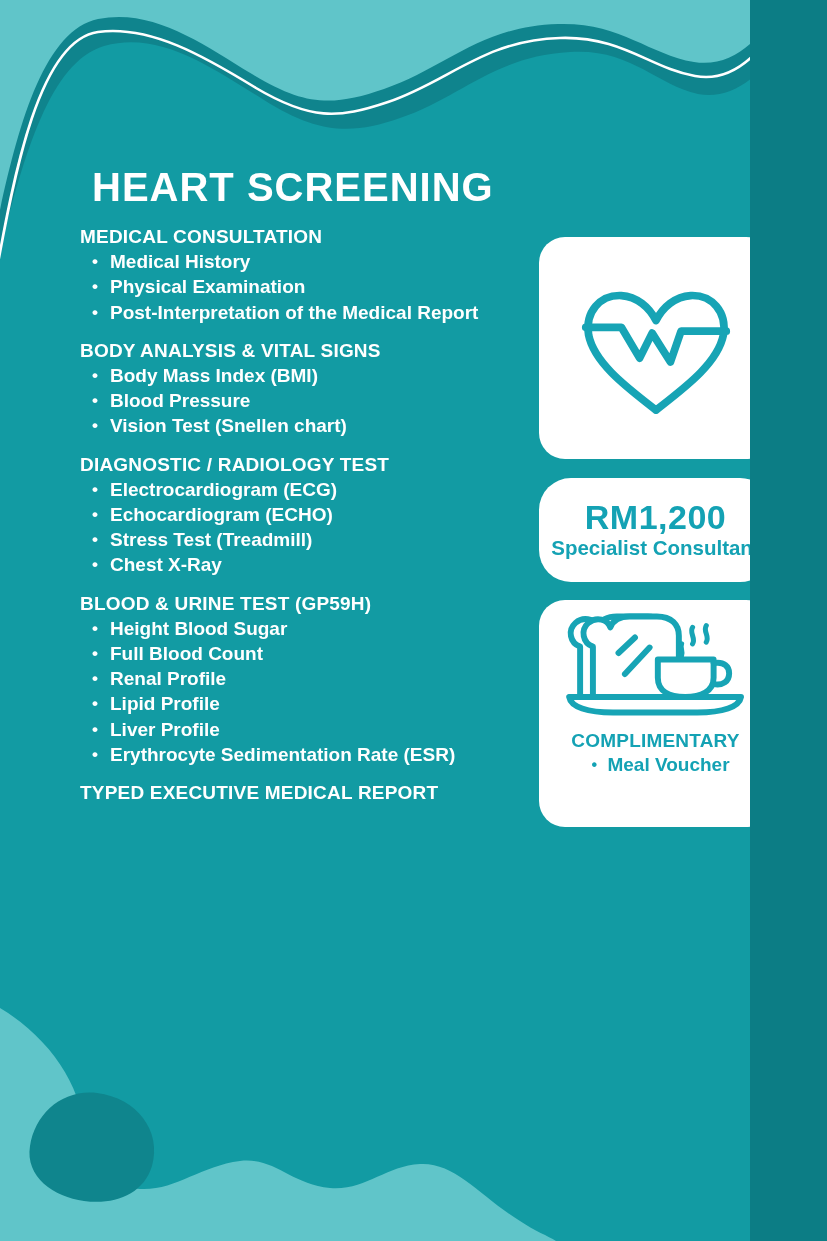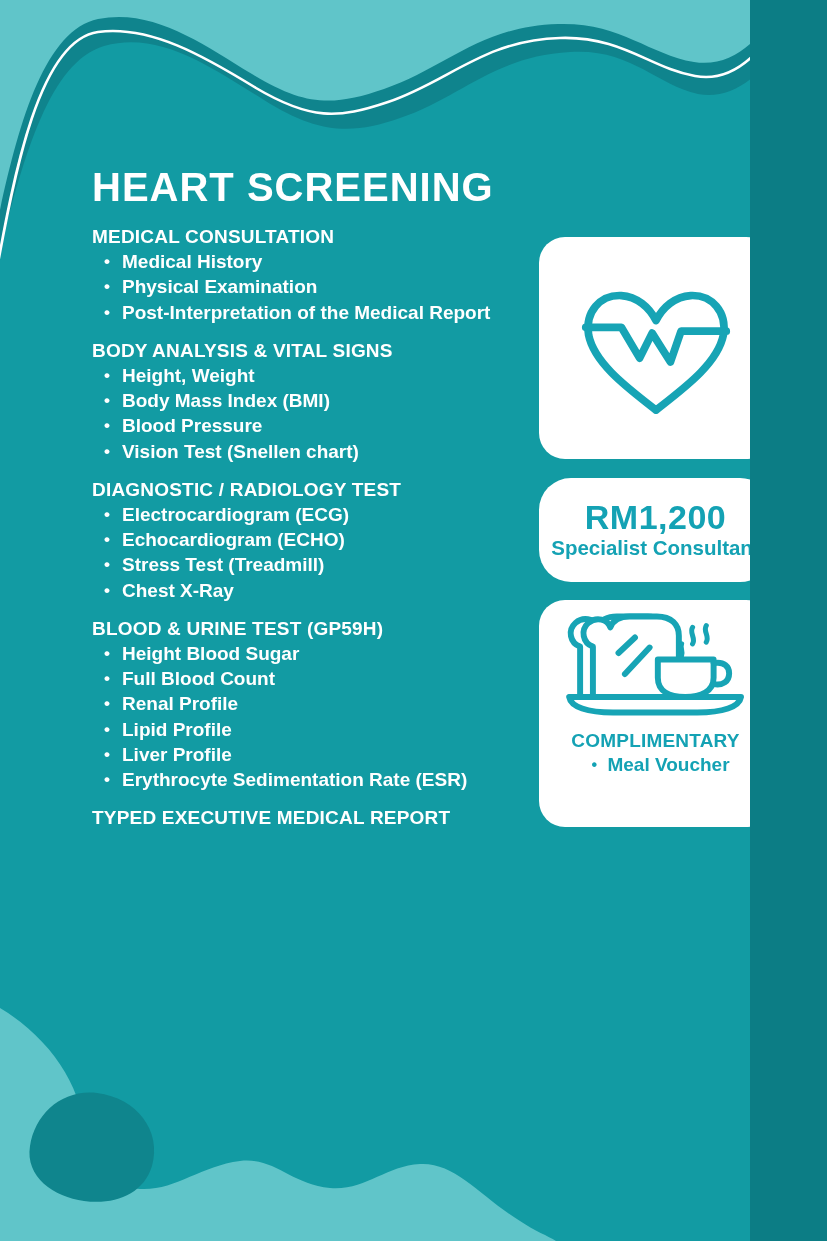--- a/index.html
+++ b/index.html
@@ -15,21 +15,21 @@
   .deco-top{top:0;left:0;}
   .deco-bottom{bottom:0;left:0;}
 
   .title{
     position:absolute;left:92px;top:138px;
     font-size:40px;font-weight:800;letter-spacing:1px;
     color:#ffffff;white-space:nowrap;
   }
 
   .menu{
-    position:absolute;left:92px;top:224px;width:460px;
+    position:absolute;left:80px;top:224px;width:460px;
     color:#ffffff;
   }
   .sec{margin-top:13px;}
   .sec:first-child{margin-top:0;}
   .sec-h{
     font-size:19px;font-weight:700;line-height:25.2px;
     letter-spacing:0.2px;white-space:nowrap;
   }
   .li{display:flex;font-size:19px;font-weight:700;line-height:25.2px;white-space:nowrap;}
   .li::before{
@@ -118,23 +118,20 @@
           <span>Physical Examination</span>
         </div>
       <div class="li">
           <span>Post-Interpretation of the Medical Report</span>
         </div>
     </div>
 
     <div class="sec">
       <div class="sec-h">BODY ANALYSIS &amp; VITAL SIGNS</div>
       <div class="li">
-          <span>Height, Weight</span>
-        </div>
-      <div class="li">
           <span>Body Mass Index (BMI)</span>
         </div>
       <div class="li">
           <span>Blood Pressure</span>
         </div>
       <div class="li">
           <span>Vision Test (Snellen chart)</span>
         </div>
     </div>
 

